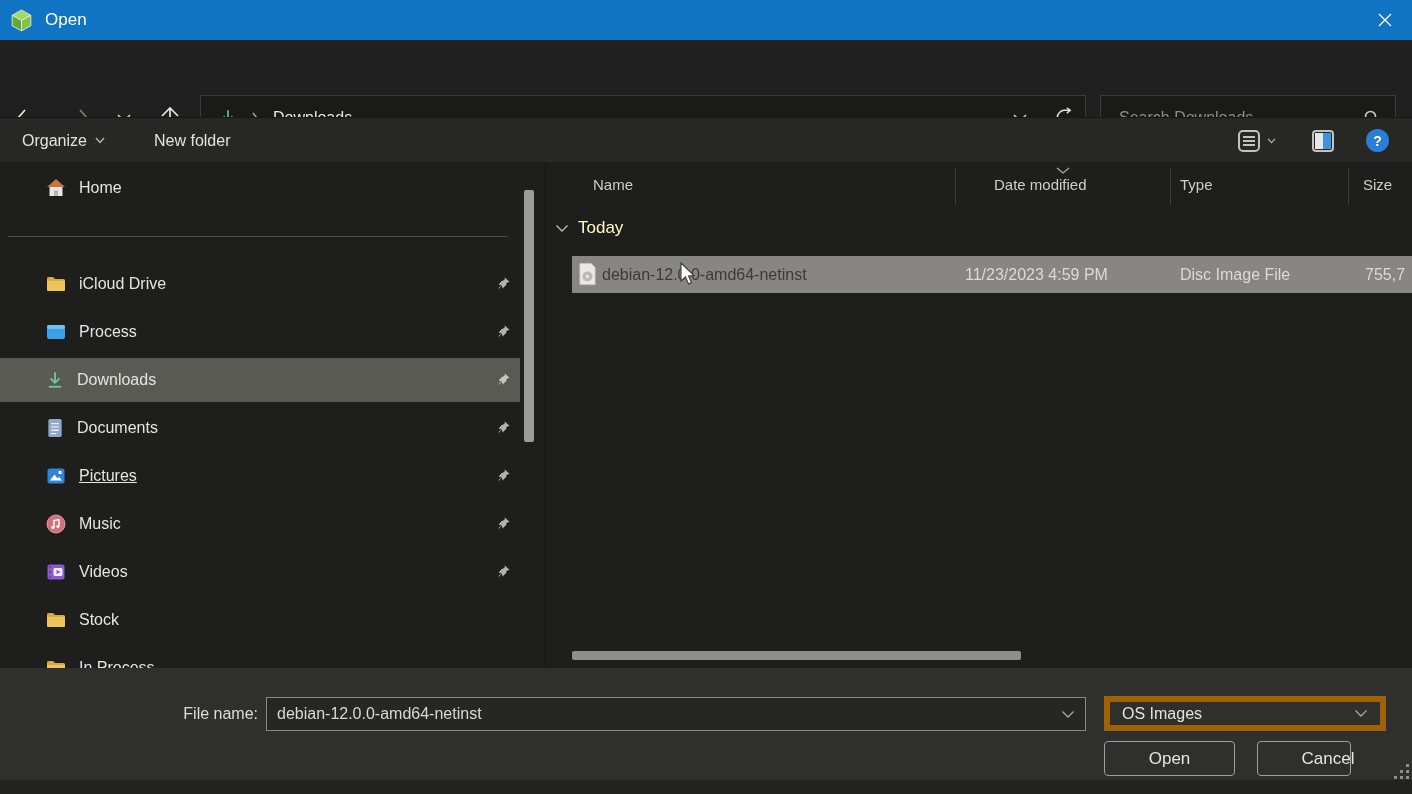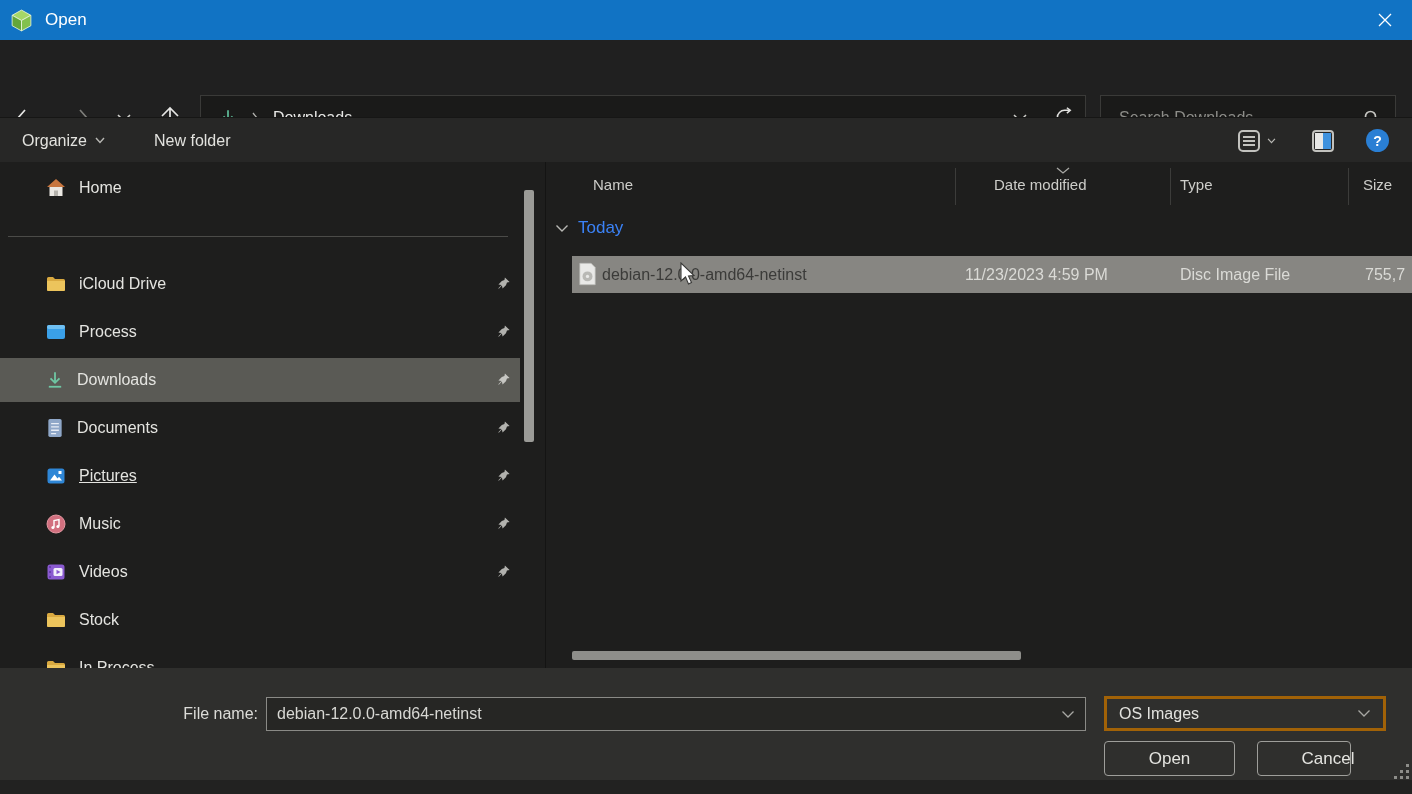--- a/index.html
+++ b/index.html
@@ -30,36 +30,36 @@
   .main{top:162px;left:0;width:1412px;height:506px;background:#1e1e1d;overflow:hidden;}
   .side-divider{position:absolute;left:545px;top:0;width:1px;height:506px;background:#141413;}
   .side-row{position:absolute;left:0;width:520px;height:44px;display:flex;align-items:center;padding-left:46px;box-sizing:border-box;gap:13px;color:#e4e4e0;font-size:16px;}
   .side-row.selected{background:#5a5a55;}
   .side-row .pin{position:absolute;right:9px;top:14px;display:flex;}
   .side-sep{position:absolute;left:8px;width:500px;height:1px;background:#4b4b48;}
   .v-scroll{position:absolute;left:524px;top:28px;width:10px;height:252px;background:#9b9b97;border-radius:2px;}
   
   .col-label{position:absolute;top:14px;font-size:15px;color:#cdcdc9;}
   .col-sep{position:absolute;top:6px;width:1px;height:37px;background:#3c3c3a;}
-  .group-row{position:absolute;top:56px;left:555px;display:flex;align-items:center;gap:9px;color:#3b82f6;font-size:17px;}
+  .group-row{position:absolute;top:56px;left:555px;display:flex;align-items:center;gap:9px;color:#fef9c3;font-size:17px;}
   .file-row{position:absolute;left:572px;top:94px;width:840px;height:37px;background:#878682;display:flex;align-items:center;}
   .file-row .fname{position:absolute;left:30px;color:#3b3b39;font-size:16px;}
   .file-row .fdate{position:absolute;left:393px;color:#dadad6;font-size:16px;}
   .file-row .ftype{position:absolute;left:608px;color:#dadad6;font-size:16px;}
   .file-row .fsize{position:absolute;left:793px;color:#dadad6;font-size:16px;white-space:nowrap;}
   .h-scroll{position:absolute;left:572px;top:489px;width:449px;height:9px;background:#8e8e8a;border-radius:2px;}
   .cursor{position:absolute;left:680px;top:100px;z-index:5;}
   
   .footer{top:668px;left:0;width:1412px;height:126px;background:#2f2f2d;}
   .footer-bottom-strip{position:absolute;left:0;top:112px;width:1412px;height:14px;background:#222221;}
   .fn-label{position:absolute;left:178px;top:37px;width:80px;text-align:right;color:#dcdcd8;font-size:16px;}
   .fn-input{position:absolute;left:266px;top:29px;width:820px;height:34px;background:#262624;border:1px solid #8a8a86;box-sizing:border-box;display:flex;align-items:center;}
   .fn-input .val{color:#d8d8d4;font-size:16px;margin-left:10px;flex:1;}
   .fn-input .chev{margin-right:10px;display:flex;}
-  .ftype-select{position:absolute;left:1104px;top:28px;width:282px;height:35px;border:3px solid #a16207;box-sizing:border-box;display:flex;align-items:center;}
+  .ftype-select{position:absolute;left:1104px;top:28px;width:282px;height:35px;border:6px solid #a16207;box-sizing:border-box;display:flex;align-items:center;}
   .ftype-select .val{color:#e2e2de;font-size:16px;margin-left:12px;flex:1;}
   .ftype-select .chev{margin-right:12px;display:flex;}
   .btn{position:absolute;top:73px;height:35px;border:1px solid #9e9e9a;border-radius:4px;box-sizing:border-box;display:flex;align-items:center;justify-content:center;color:#e4e4e0;font-size:17px;background:transparent;}
   .btn-open{left:1104px;width:131px;}
   .btn-cancel{left:1257px;width:94px;padding-left:48px;}
   .grip{position:absolute;left:1394px;top:96px;display:flex;}
 </style>
 </head>
 <body>
 

